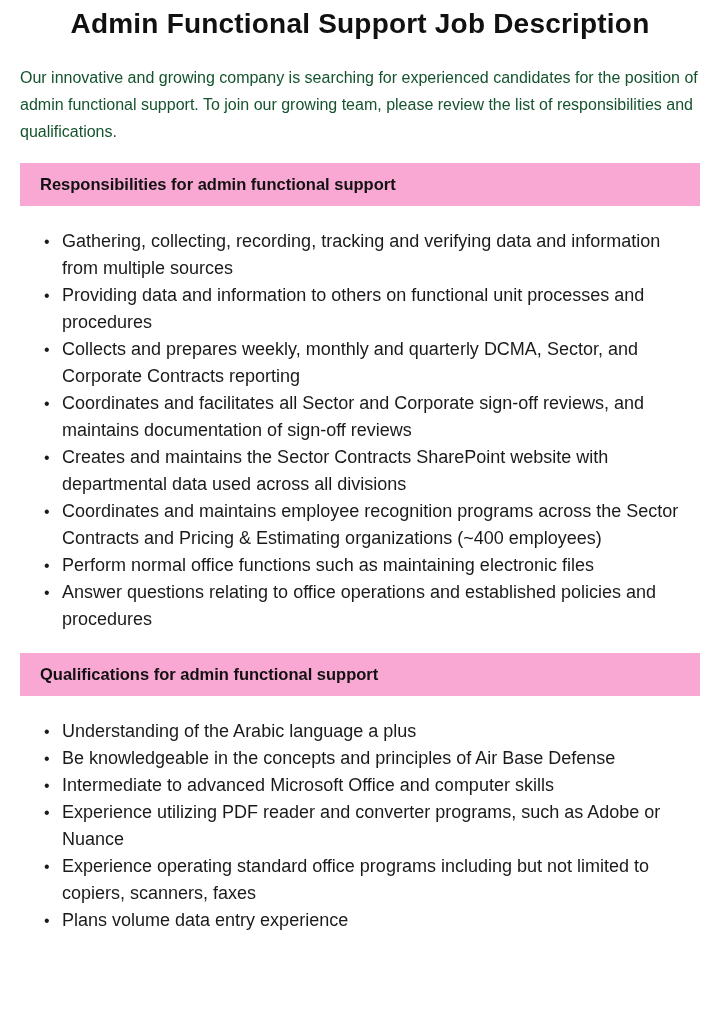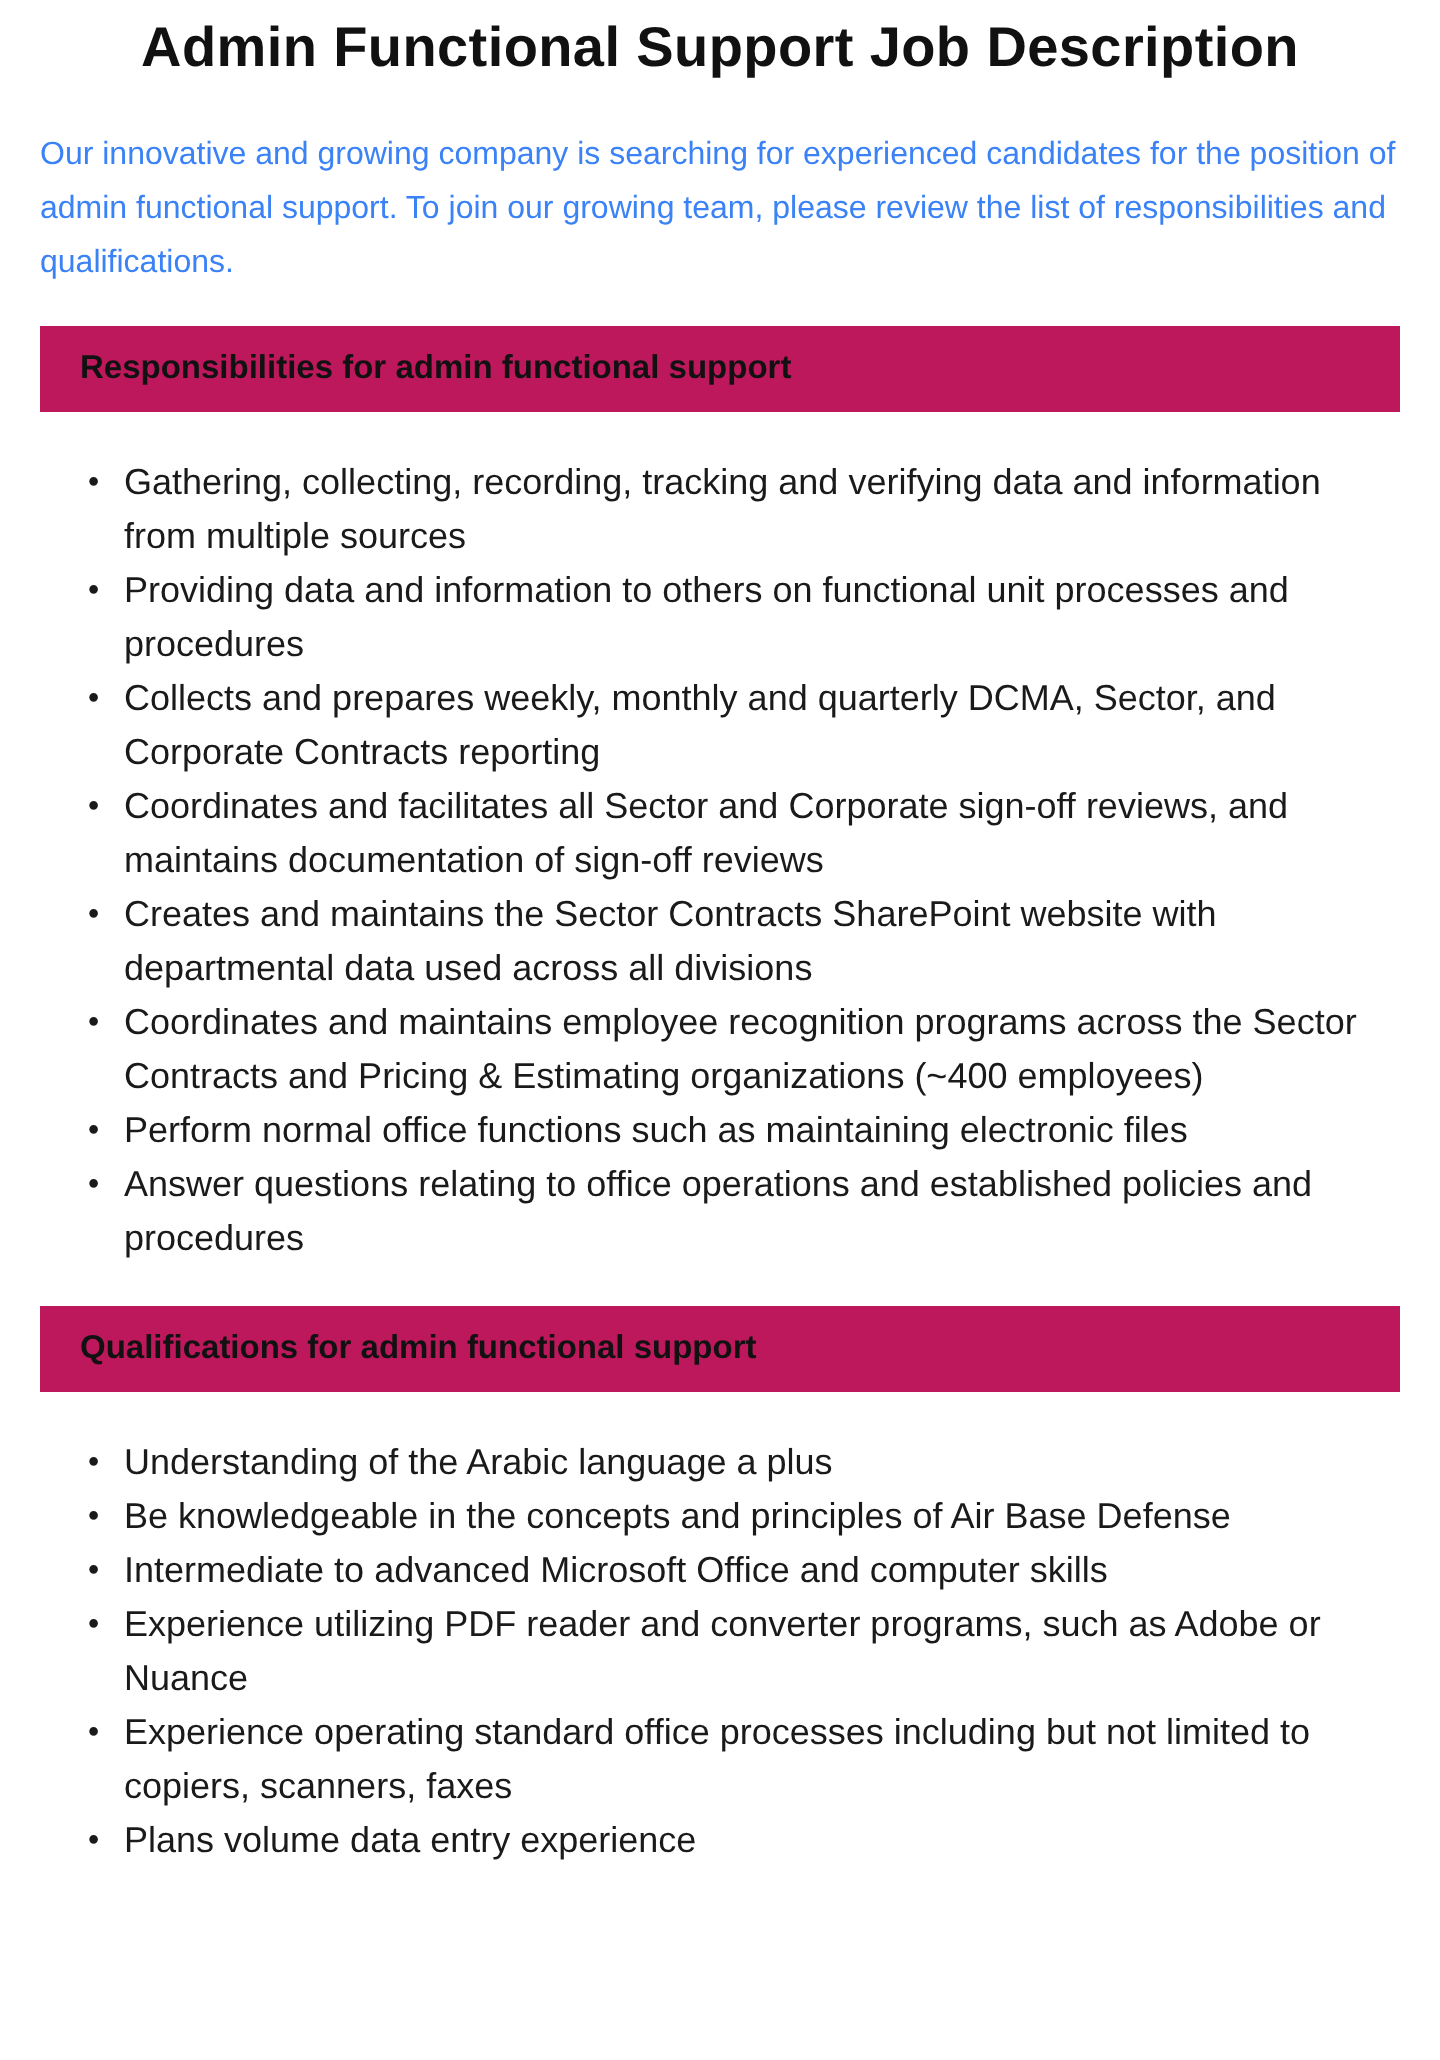--- a/index.html
+++ b/index.html
@@ -23,24 +23,24 @@
     text-align: center;
     letter-spacing: 0.2px;
     padding-top: 8px;
     margin-bottom: 24px;
     color: #111111;
   }
   .intro {
     font-size: 16px;
     line-height: 27px;
     margin-bottom: 18px;
-    color: #3b82f6;
+    color: #14532d;
   }
   .section-header {
-    background: #be185d;
+    background: #f9a8d4;
     font-size: 16.5px;
     font-weight: bold;
     padding: 12px 20px;
     margin: 0 0 14px 0;
     color: #111111;
   }
   .bullet-list {
     list-style: none;
     padding: 8px 0 10px 0;
     margin: 0 0 10px 0;
@@ -83,17 +83,17 @@
     <li>Answer questions relating to office operations and established policies and procedures</li>
   </ul>
 
   <div class="section-header">Qualifications for admin functional support</div>
 
   <ul class="bullet-list">
     <li>Understanding of the Arabic language a plus</li>
     <li>Be knowledgeable in the concepts and principles of Air Base Defense</li>
     <li>Intermediate to advanced Microsoft Office and computer skills</li>
     <li>Experience utilizing PDF reader and converter programs, such as Adobe or Nuance</li>
-    <li>Experience operating standard office processes including but not limited to copiers, scanners, faxes</li>
+    <li>Experience operating standard office programs including but not limited to copiers, scanners, faxes</li>
     <li>Plans volume data entry experience</li>
   </ul>
 
 </div>
 
 </body></html>

